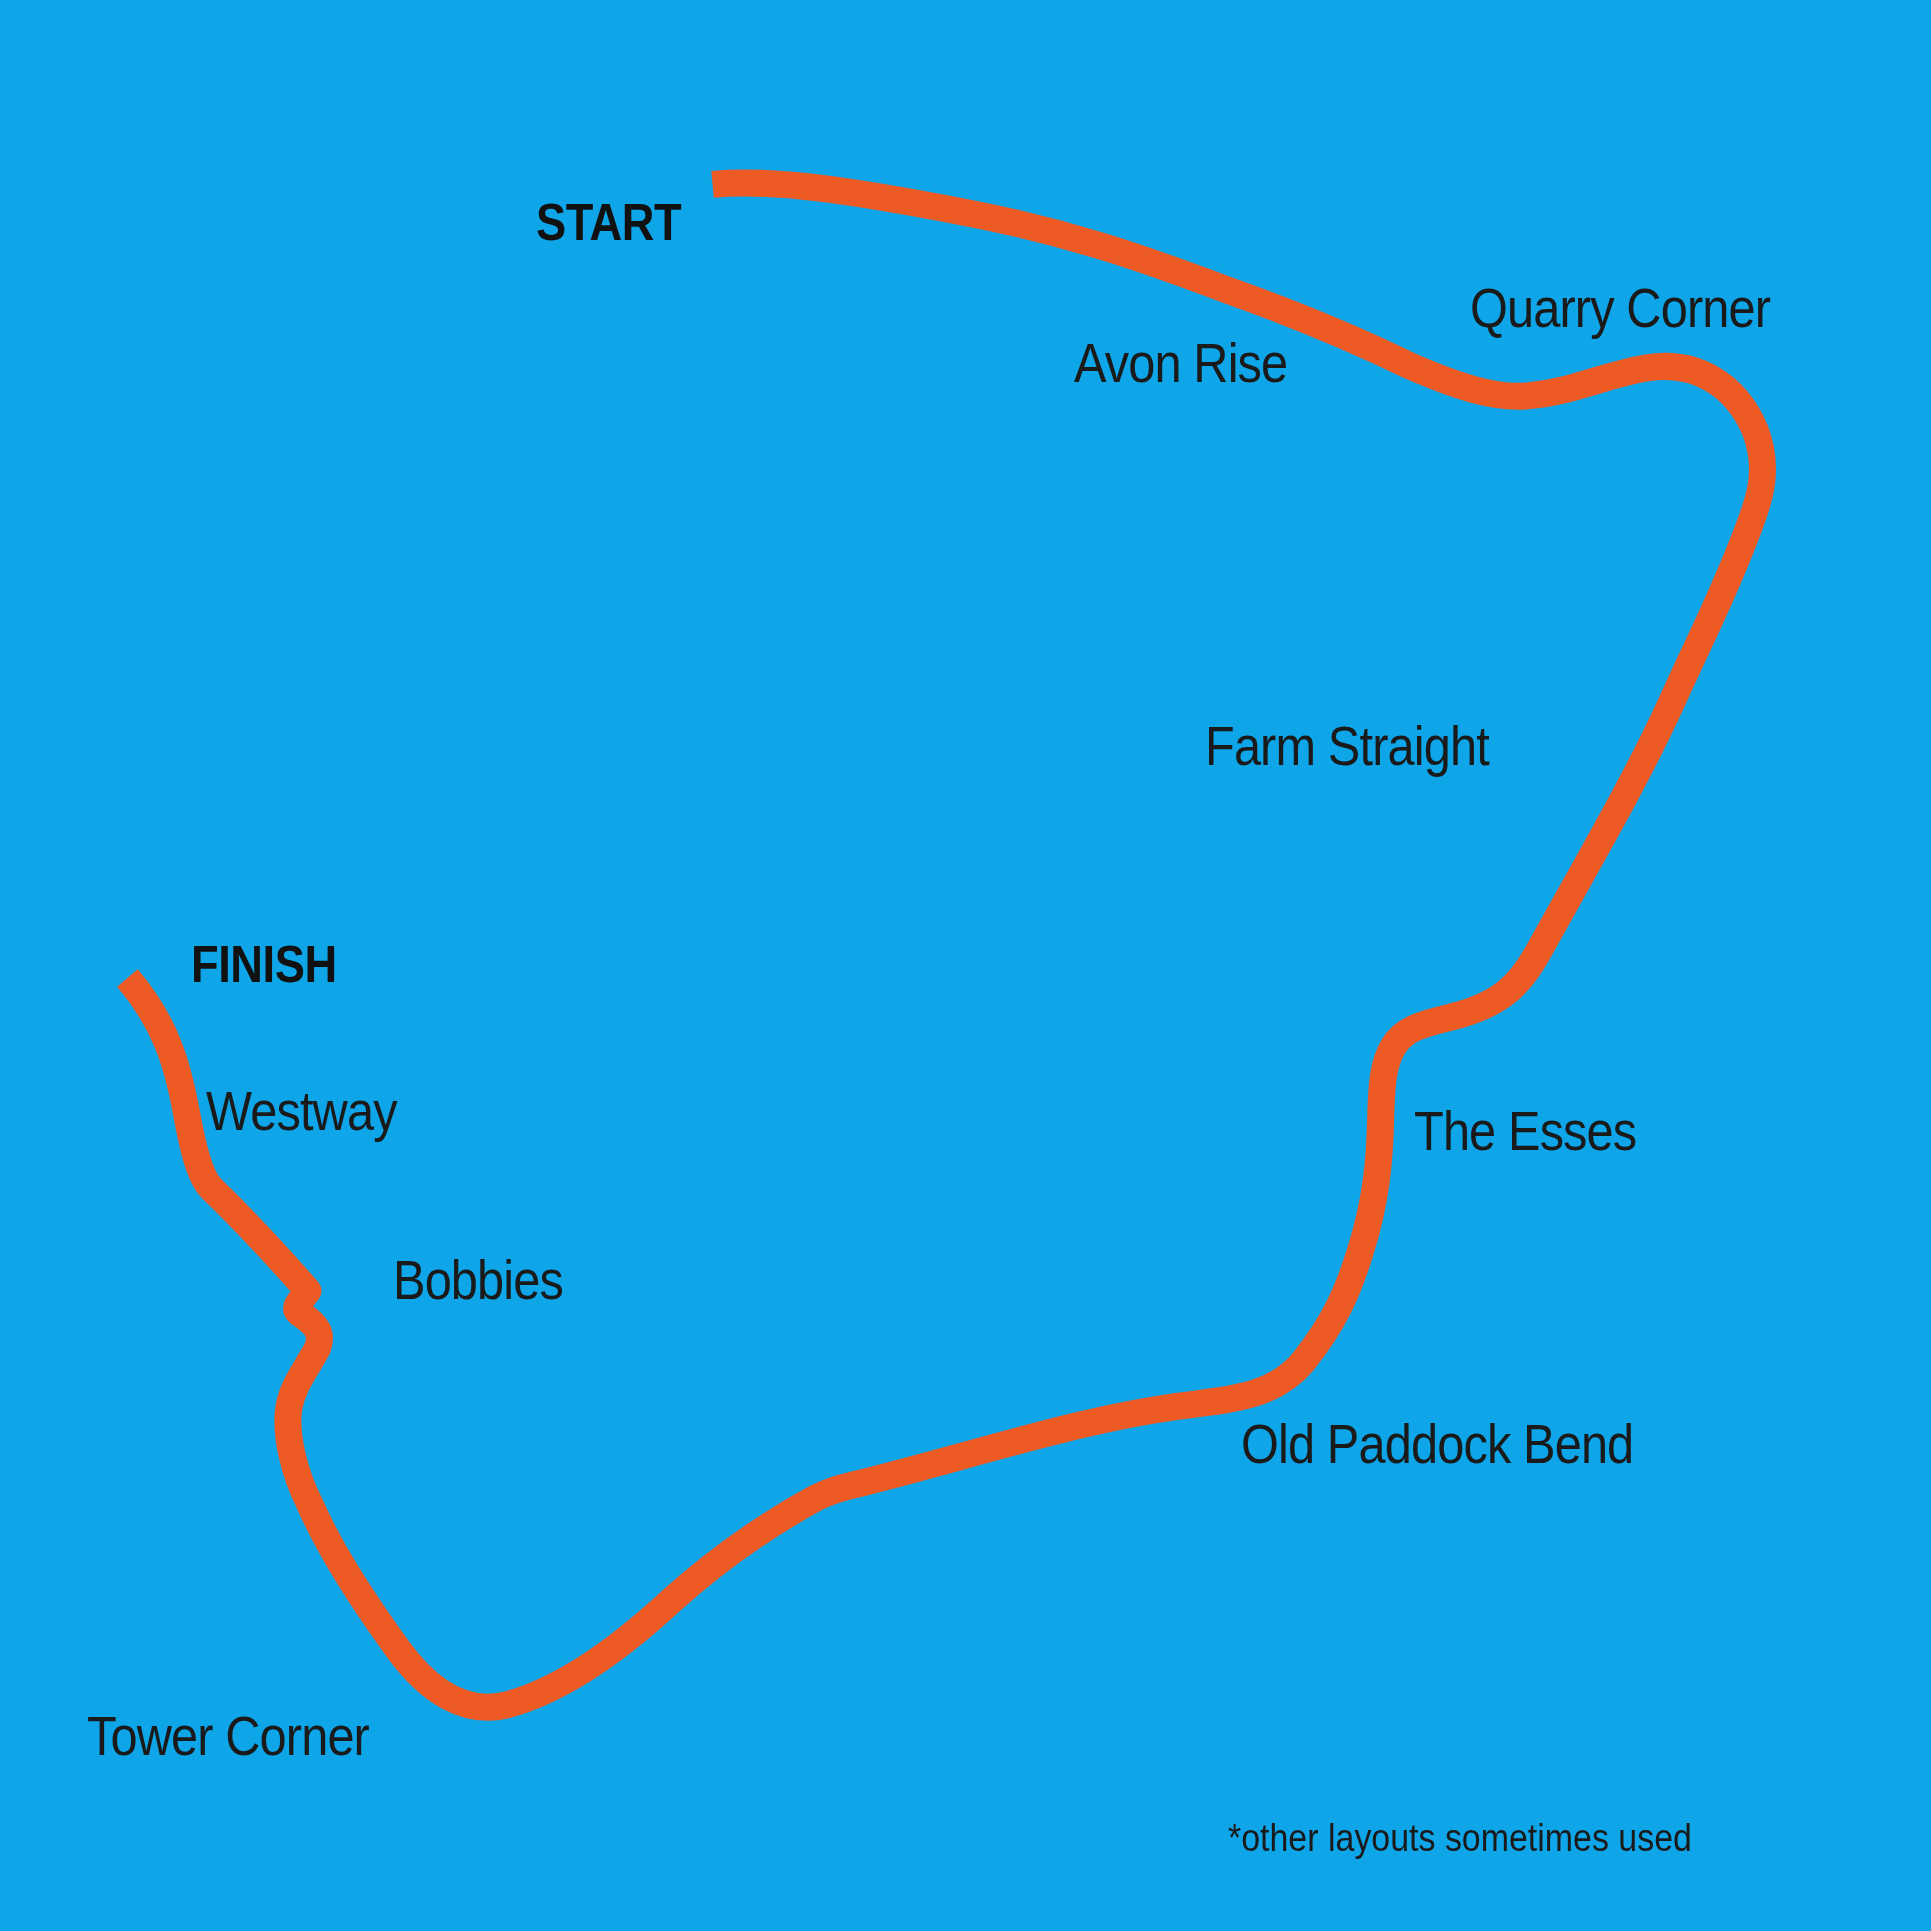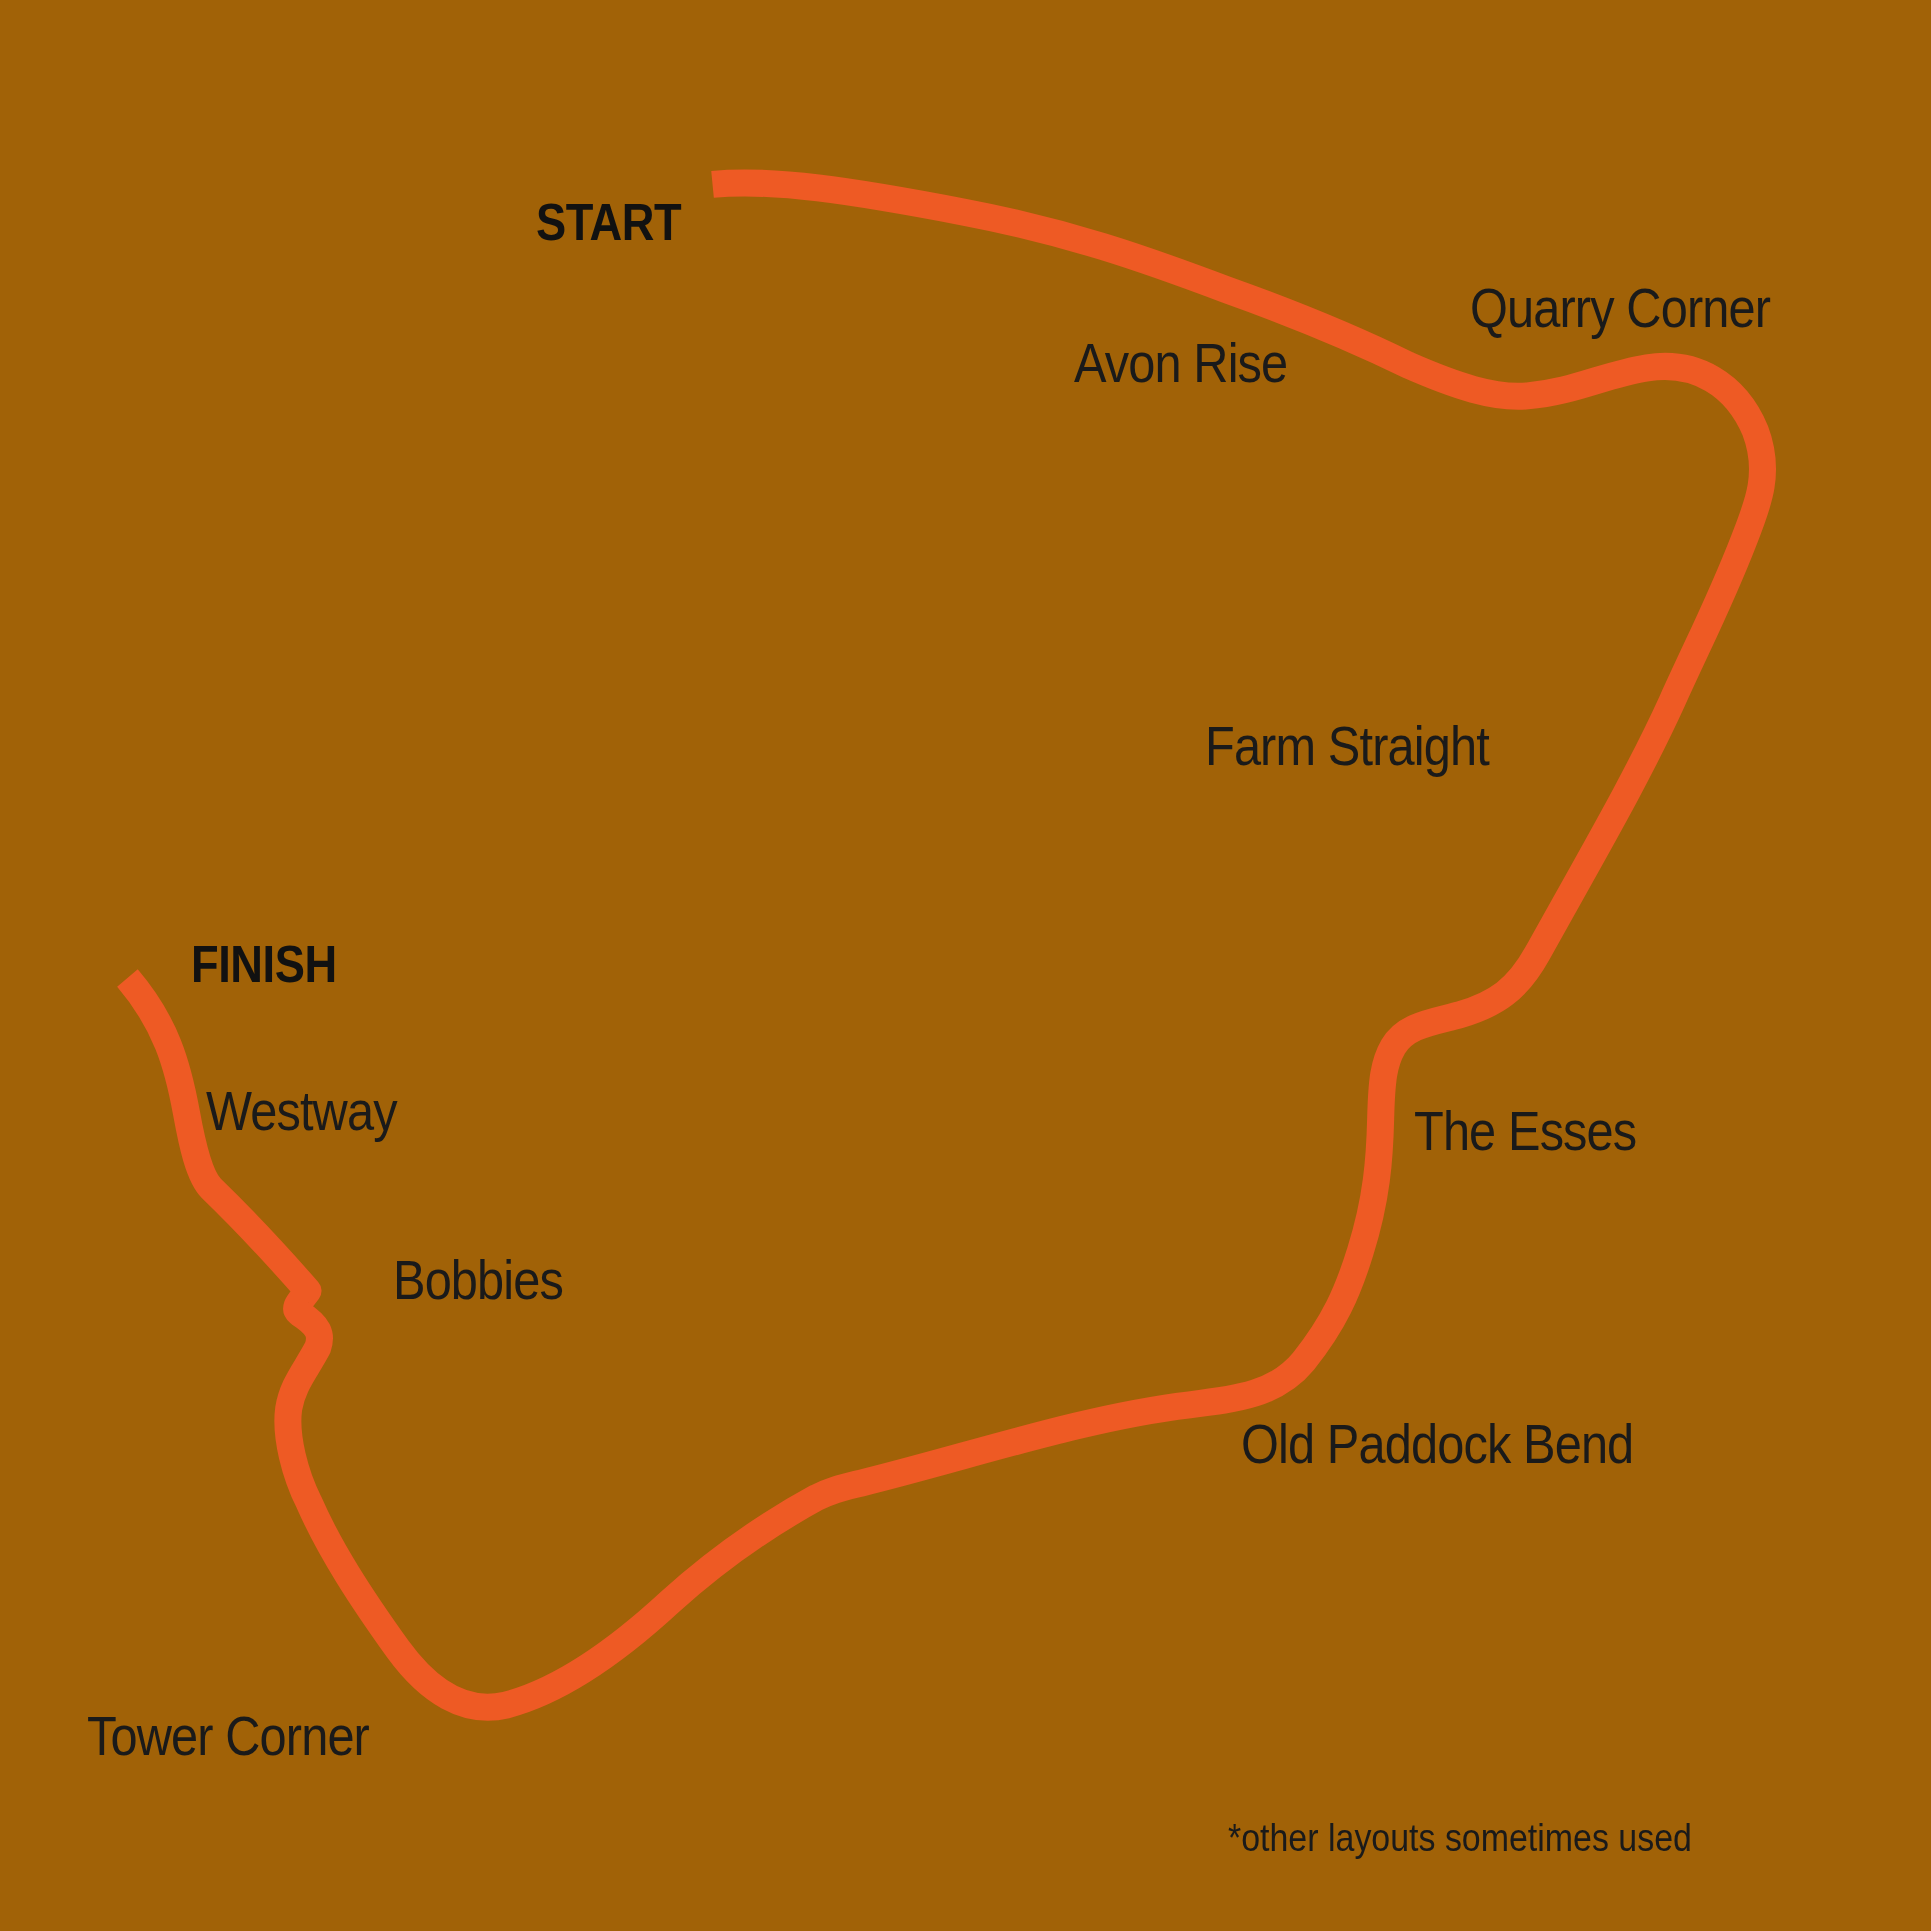--- a/index.html
+++ b/index.html
@@ -1,20 +1,20 @@
 <!DOCTYPE html>
 <html><head>
 <meta charset="utf-8">
 <style>
   html, body { margin: 0; padding: 0; background: #ffffff; }
   #canvas {
     position: relative;
     width: 1931px;
     height: 1931px;
-    background: #a16207;
+    background: #0ea5e9;
     overflow: hidden;
     font-family: "Liberation Sans", sans-serif;
   }
   #track-svg { position: absolute; left: 0; top: 0; width: 1931px; height: 1931px; }
   .lbl {
     position: absolute;
     color: #1a1a1a;
     font-size: 56px;
     line-height: 1;
     white-space: nowrap;

